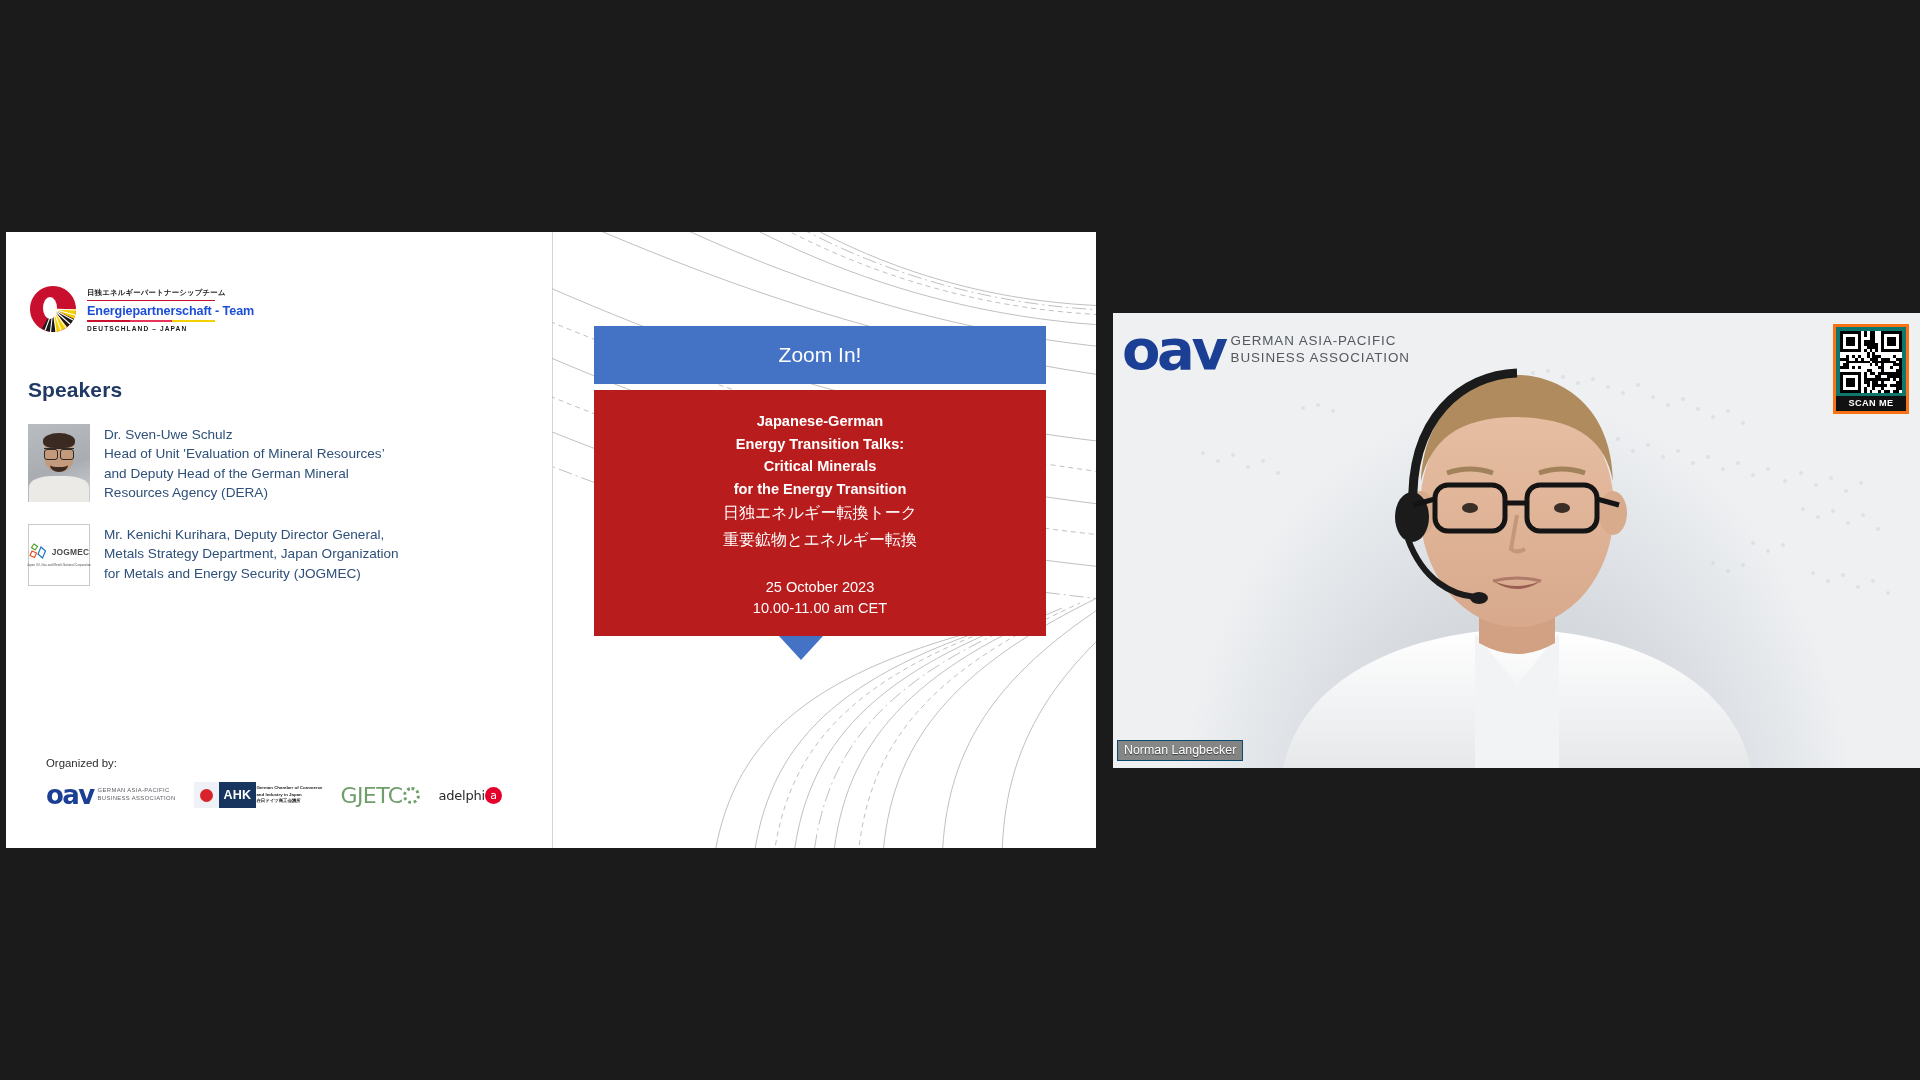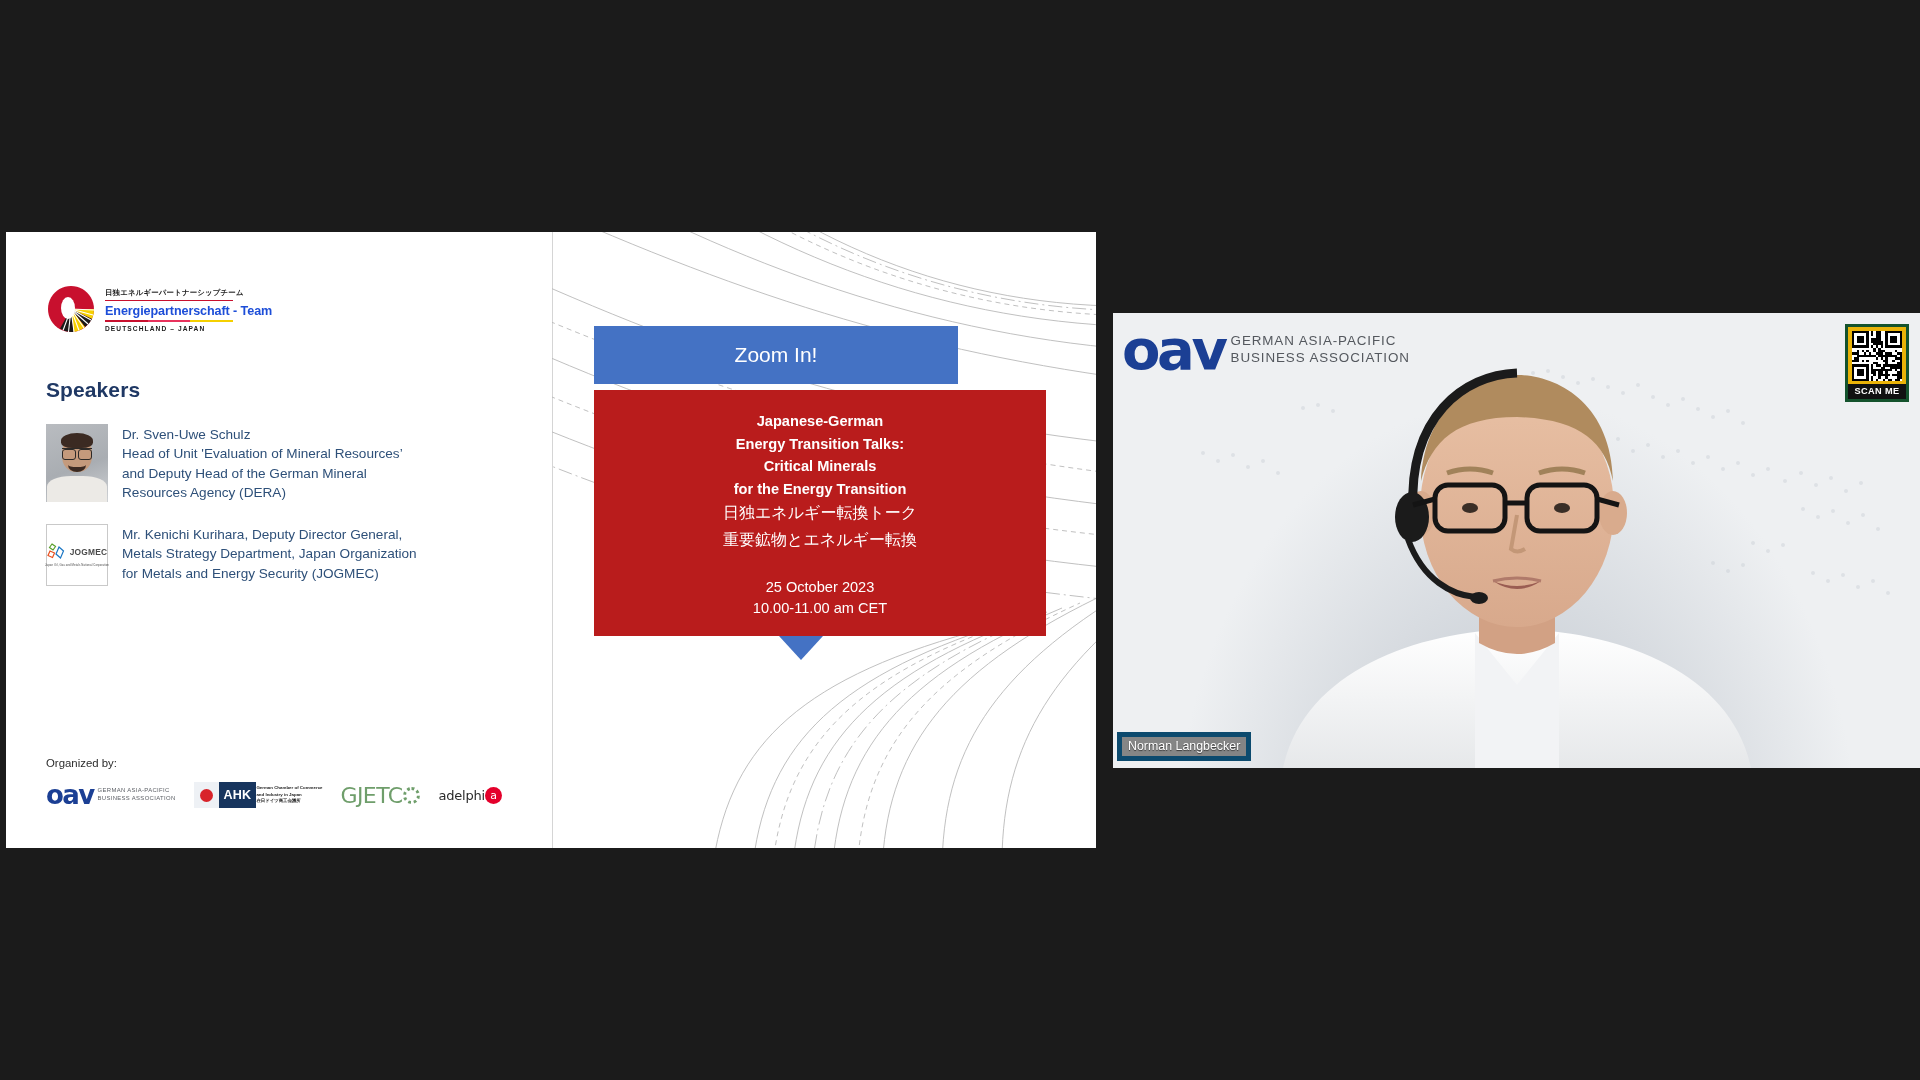--- a/index.html
+++ b/index.html
@@ -16,21 +16,21 @@
     position: absolute;
     left: 6px; top: 232px;
     width: 1090px; height: 616px;
     background: #ffffff;
     display: flex;
     overflow: hidden;
   }
   .slide-left {
     position: relative;
     width: 546px; height: 100%;
-    padding: 38px 40px 0 40px;
+    padding: 38px 40px 0 22px;
   }
   .slide-divider {
     position: absolute; left: 546px; top: 0;
     width: 1px; height: 100%;
     background: #d5d5d5;
   }
   .slide-right {
     position: relative;
     width: 544px; height: 100%;
     overflow: hidden;
@@ -166,21 +166,21 @@
   .adelphi-badge{
     width:17px; height:17px; border-radius:50%; background:#e4002b; color:#fff;
     font-size:11px; display:flex; align-items:center; justify-content:center;
     font-family:"DejaVu Sans",sans-serif;
   }
 
   
   .swirls { position:absolute; inset:0; }
   .blue-head {
     position:absolute; left: 42px; top: 94px;
-    width: 364px; height: 58px;
+    width: 452px; height: 58px;
     background: #4472c4;
     color:#fff; display:flex; align-items:center; justify-content:center;
     font-size: 21px; font-weight: 400;
   }
   .blue-body {
     position:absolute; left: 42px; top: 158px;
     width: 452px; height: 246px;
     background: #b91c1c; color:#fff;
     display:flex; flex-direction:column; align-items:center; justify-content:flex-start;
     padding-top: 20px;
@@ -219,42 +219,42 @@
     position:absolute; left: 9px; top: 9px;
     display:flex; align-items:center; gap:6px; z-index:4;
   }
   .oav-vid .oav-word { font-size: 56px; letter-spacing:-3.4px; }
   .oav-vid .oav-sub { font-size: 13.4px; line-height:1.25; letter-spacing:.9px; color:#54585e; }
 
   .person { position:absolute; left: 0; right:0; bottom:0; height: 100%; z-index:3; }
 
   .qr-card {
     position:absolute; right: 11px; top: 11px; z-index:5;
-    width: 64px; background:#eab308; border: 3px solid #14532d;
+    width: 76px; background:#0f766e; border: 3px solid #f97316;
     padding: 4px 4px 0 4px;
   }
   .qr-grid {
     width:100%; aspect-ratio: 1/1; display:grid;
     grid-template-columns: repeat(21, 1fr);
     grid-template-rows: repeat(21, 1fr);
   }
   .qr-grid i{ background:#fff; }
   .qr-grid i.on{ background:#000; }
   .qr-label {
     background:#111; color:#fff; text-align:center;
     font-size:9.2px; font-weight:700; letter-spacing:.4px;
     margin: 3px -4px 0 -4px; padding: 2px 0 3px 0;
   }
 
   .name-tag {
     position:absolute; left: 4px; bottom: 7px; z-index:6;
     background: rgba(110,110,110,.82);
     color: #fff; font-size: 12.4px;
     padding: 2px 6px 3px 6px;
-    border: 5px solid #0c4a6e;
+    border: 1px solid #0c4a6e;
     text-shadow: 0 1px 1px rgba(0,0,0,.6);
   }
 </style>
 </head>
 <body>
 
 <div id="stage">
 
   <div class="slide">
 

